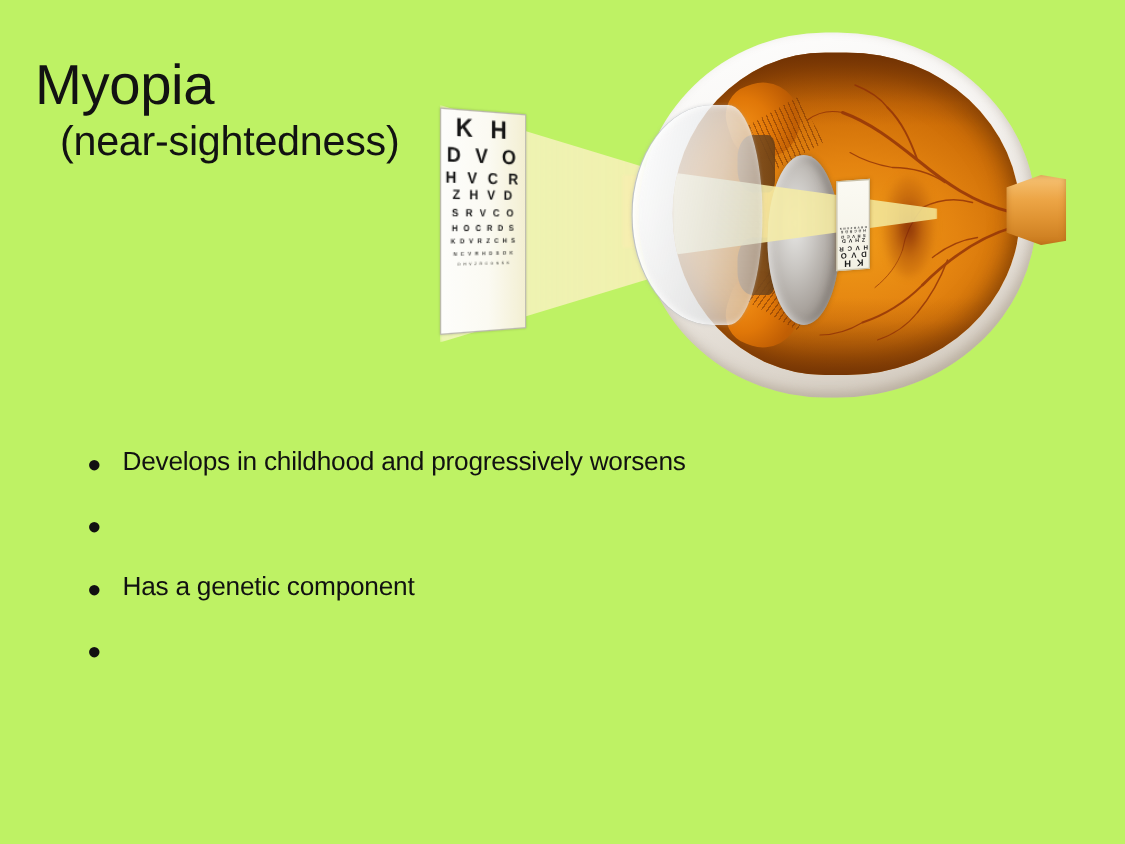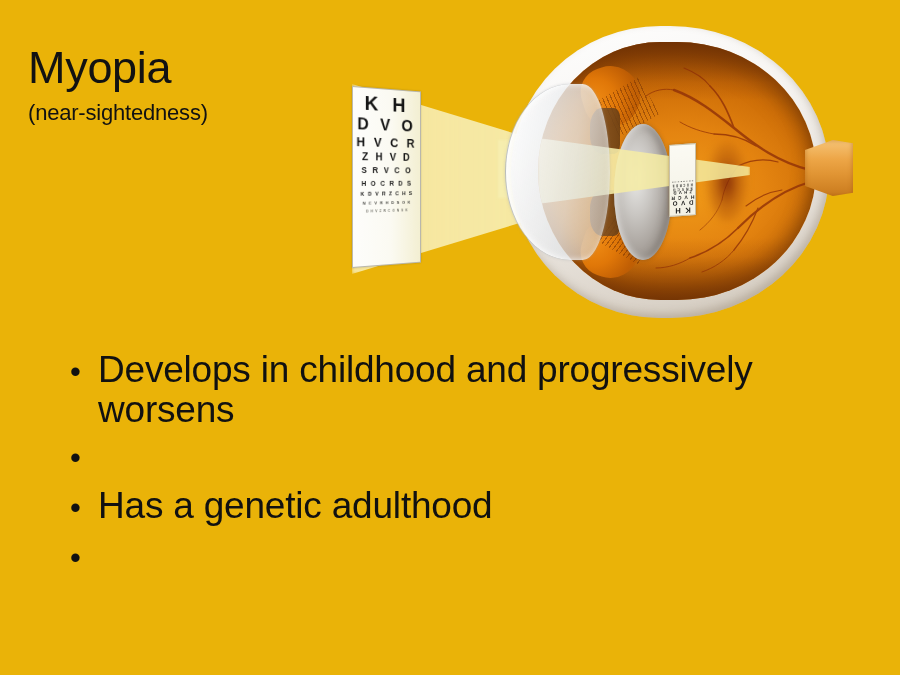--- a/index.html
+++ b/index.html
@@ -9,45 +9,46 @@
     background: #ffffff;
   }
   body {
     font-family: "Liberation Sans", sans-serif;
     color: #111111;
   }
   #slide {
     position: relative;
     width: 900px;
     height: 675px;
-    background: #eab308;
+    background: #bef264;
     overflow: hidden;
   }
 
   
   #title-block {
     position: absolute;
     left: 28px;
     top: 44px;
     width: 330px;
   }
   #title-main {
     font-size: 45px;
     line-height: 48px;
     font-weight: 400;
     color: #121212;
     letter-spacing: -0.3px;
   }
   #title-sub {
-    font-size: 22px;
+    font-size: 33px;
     line-height: 38px;
     font-weight: 400;
     color: #121212;
     margin-top: 2px;
     letter-spacing: -0.2px;
+    margin-left: 20px;
   }
 
   
   #light-cone {
     position: absolute;
     left: 352px;
     top: 84px;
     width: 250px;
     height: 190px;
     clip-path: polygon(0% 0%, 100% 40%, 100% 60%, 0% 100%);
@@ -268,21 +269,21 @@
     flex: 0 0 auto;
     width: 34px;
     font-size: 31px;
     line-height: 44px;
     color: #111111;
     text-align: left;
     padding-left: 6px;
     box-sizing: border-box;
   }
   .bullet-text {
-    font-size: 37px;
+    font-size: 21px;
     line-height: 40px;
     color: #111111;
     letter-spacing: -0.2px;
     max-width: 730px;
   }
 </style>
 </head>
 <body>
 
 <div id="slide">
@@ -371,20 +372,20 @@
   <div id="bullets">
     <div class="bullet">
       <div class="bullet-dot">•</div>
       <div class="bullet-text">Develops in childhood and progressively worsens</div>
     </div>
     <div class="bullet">
       <div class="bullet-dot">•</div>
     </div>
     <div class="bullet">
       <div class="bullet-dot">•</div>
-      <div class="bullet-text">Has a genetic adulthood</div>
+      <div class="bullet-text">Has a genetic component</div>
     </div>
     <div class="bullet">
       <div class="bullet-dot">•</div>
     </div>
   </div>
 
 </div>
 
 </body></html>

